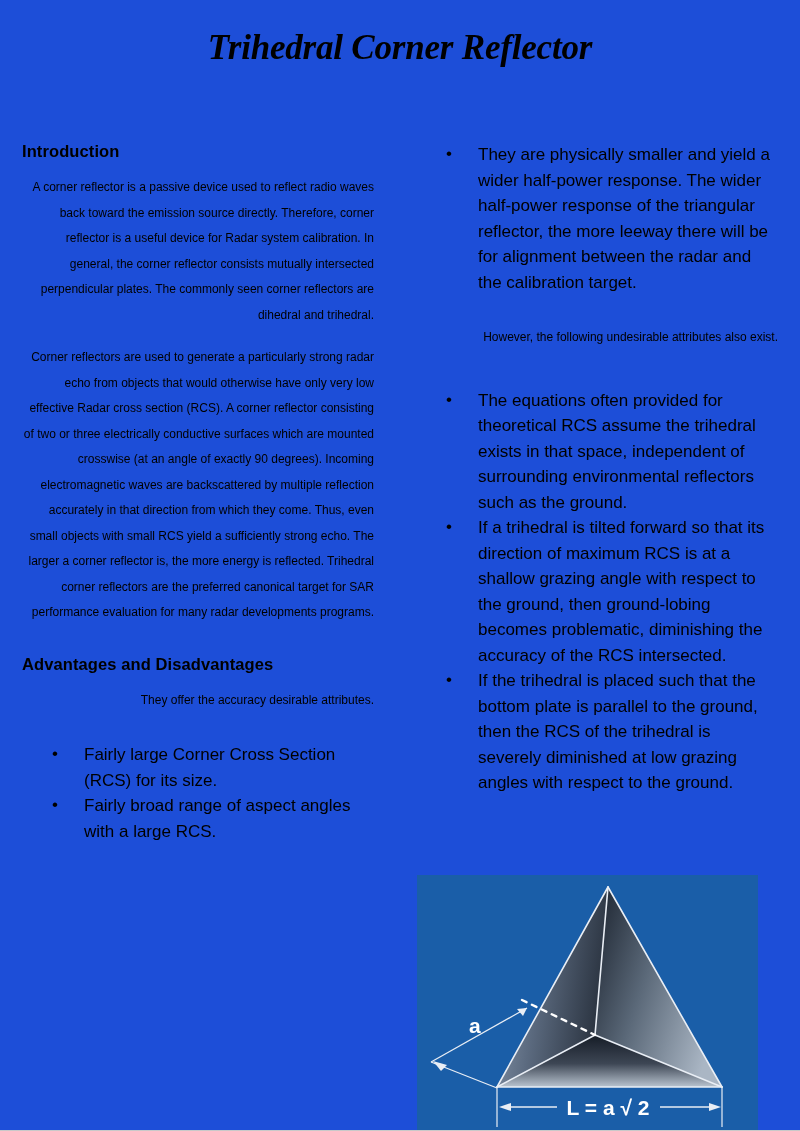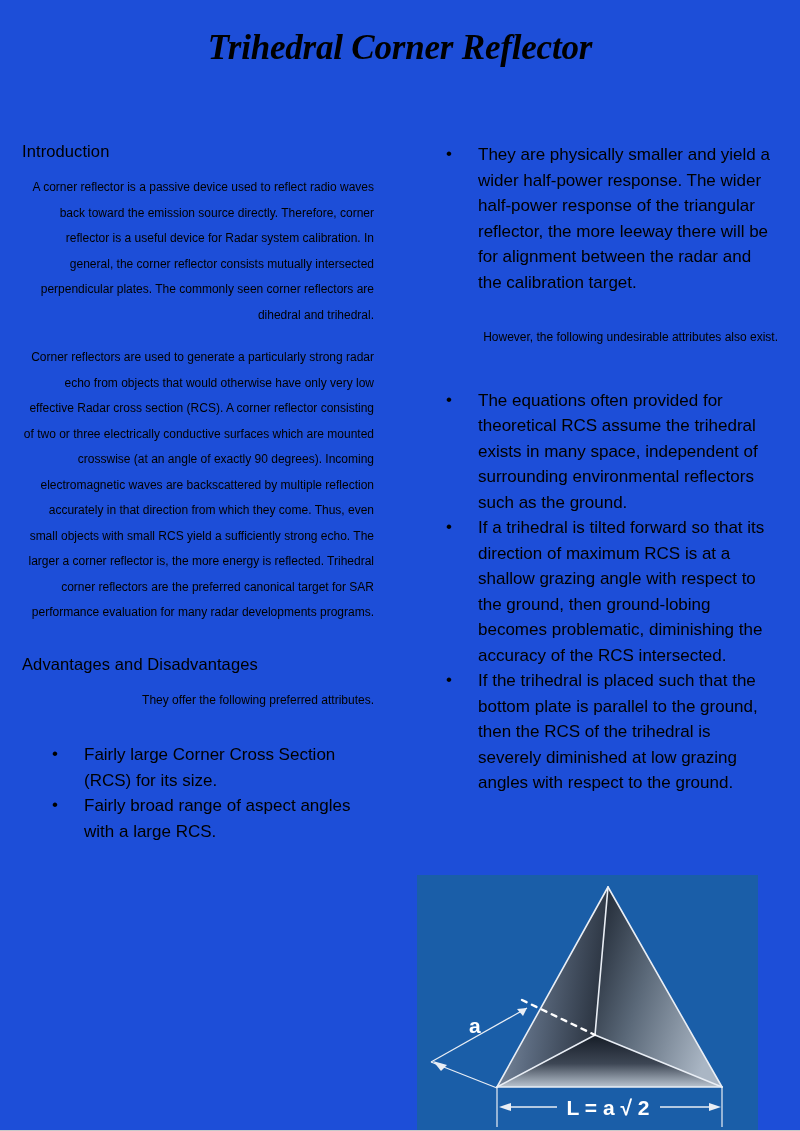--- a/index.html
+++ b/index.html
@@ -43,21 +43,21 @@
   .col-right {
     position: absolute;
     left: 416px;
     top: 142px;
     width: 362px;
   }
 
   h2.section-head {
     margin: 0 0 14px 0;
     font-size: 16.5px;
-    font-weight: normal;
+    font-weight: bold;
     color: #000000;
     letter-spacing: 0.1px;
   }
   p.body-text {
     margin: 0 0 17px 0;
     font-size: 12px;
     line-height: 25.5px;
     color: #000000;
     text-align: right;
   }
@@ -112,21 +112,21 @@
 
     <h2 class="section-head">Introduction</h2>
 
     <p class="body-text">A corner reflector is a passive device used to reflect radio waves back toward the emission source directly. Therefore, corner reflector is a useful device for Radar system calibration. In general, the corner reflector consists mutually intersected perpendicular plates. The commonly seen corner reflectors are dihedral and trihedral.</p>
     <p class="body-text">Corner reflectors are used to generate a particularly strong radar echo from objects that would otherwise have only very low effective Radar cross section (RCS). A corner reflector consisting of two or three electrically conductive surfaces which are mounted crosswise (at an angle of exactly 90 degrees). Incoming electromagnetic waves are backscattered by multiple reflection accurately in that direction from which they come. Thus, even small objects with small RCS yield a sufficiently strong echo. The larger a corner reflector is, the more energy is reflected. Trihedral corner reflectors are the preferred canonical target for SAR performance evaluation for many radar developments programs.</p>
 
     <div class="spacer-12"></div>
 
     <h2 class="section-head">Advantages and Disadvantages</h2>
 
-    <p class="body-text">They offer the following preferred attributes.</p>
+    <p class="body-text">They offer the accuracy desirable attributes.</p>
 
     <div class="spacer-12"></div>
 
     <ul class="bullets">
       <li>Fairly large Corner Cross Section (RCS) for its size.</li>
       <li>Fairly broad range of aspect angles with a large RCS.</li>
 
     </ul>
 
   </div>
@@ -137,21 +137,21 @@
       <li>They are physically smaller and yield a wider half-power response. The wider half-power response of the triangular reflector, the more leeway there will be for alignment between the radar and the calibration target.</li>
     </ul>
 
     <div class="spacer-30"></div>
 
     <p class="body-text">However, the following undesirable attributes also exist.</p>
 
     <div class="spacer-20"></div>
 
     <ul class="bullets">
-      <li>The equations often provided for theoretical RCS assume the trihedral exists in many space, independent of surrounding environmental reflectors such as the ground.</li>
+      <li>The equations often provided for theoretical RCS assume the trihedral exists in that space, independent of surrounding environmental reflectors such as the ground.</li>
       <li>If a trihedral is tilted forward so that its direction of maximum RCS is at a shallow grazing angle with respect to the ground, then ground-lobing becomes problematic, diminishing the accuracy of the RCS intersected.</li>
       <li>If the trihedral is placed such that the bottom plate is parallel to the ground, then the RCS of the trihedral is severely diminished at low grazing angles with respect to the ground.</li>
     </ul>
 
   </div>
 
   <div class="figure">
     <svg width="341" height="256" viewBox="0 0 341 256" xmlns="http://www.w3.org/2000/svg">
       <defs>
         <linearGradient id="gLeft" x1="0" y1="0" x2="1" y2="0.25">

